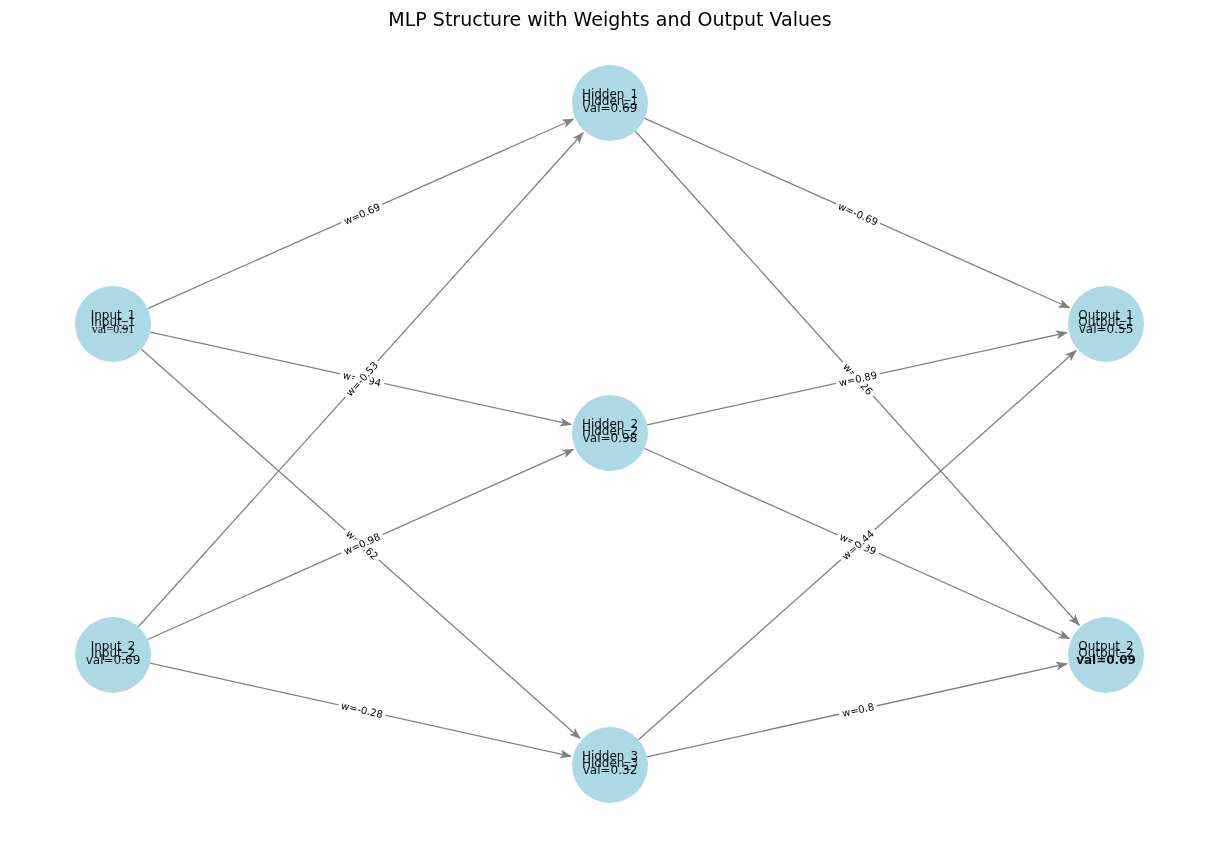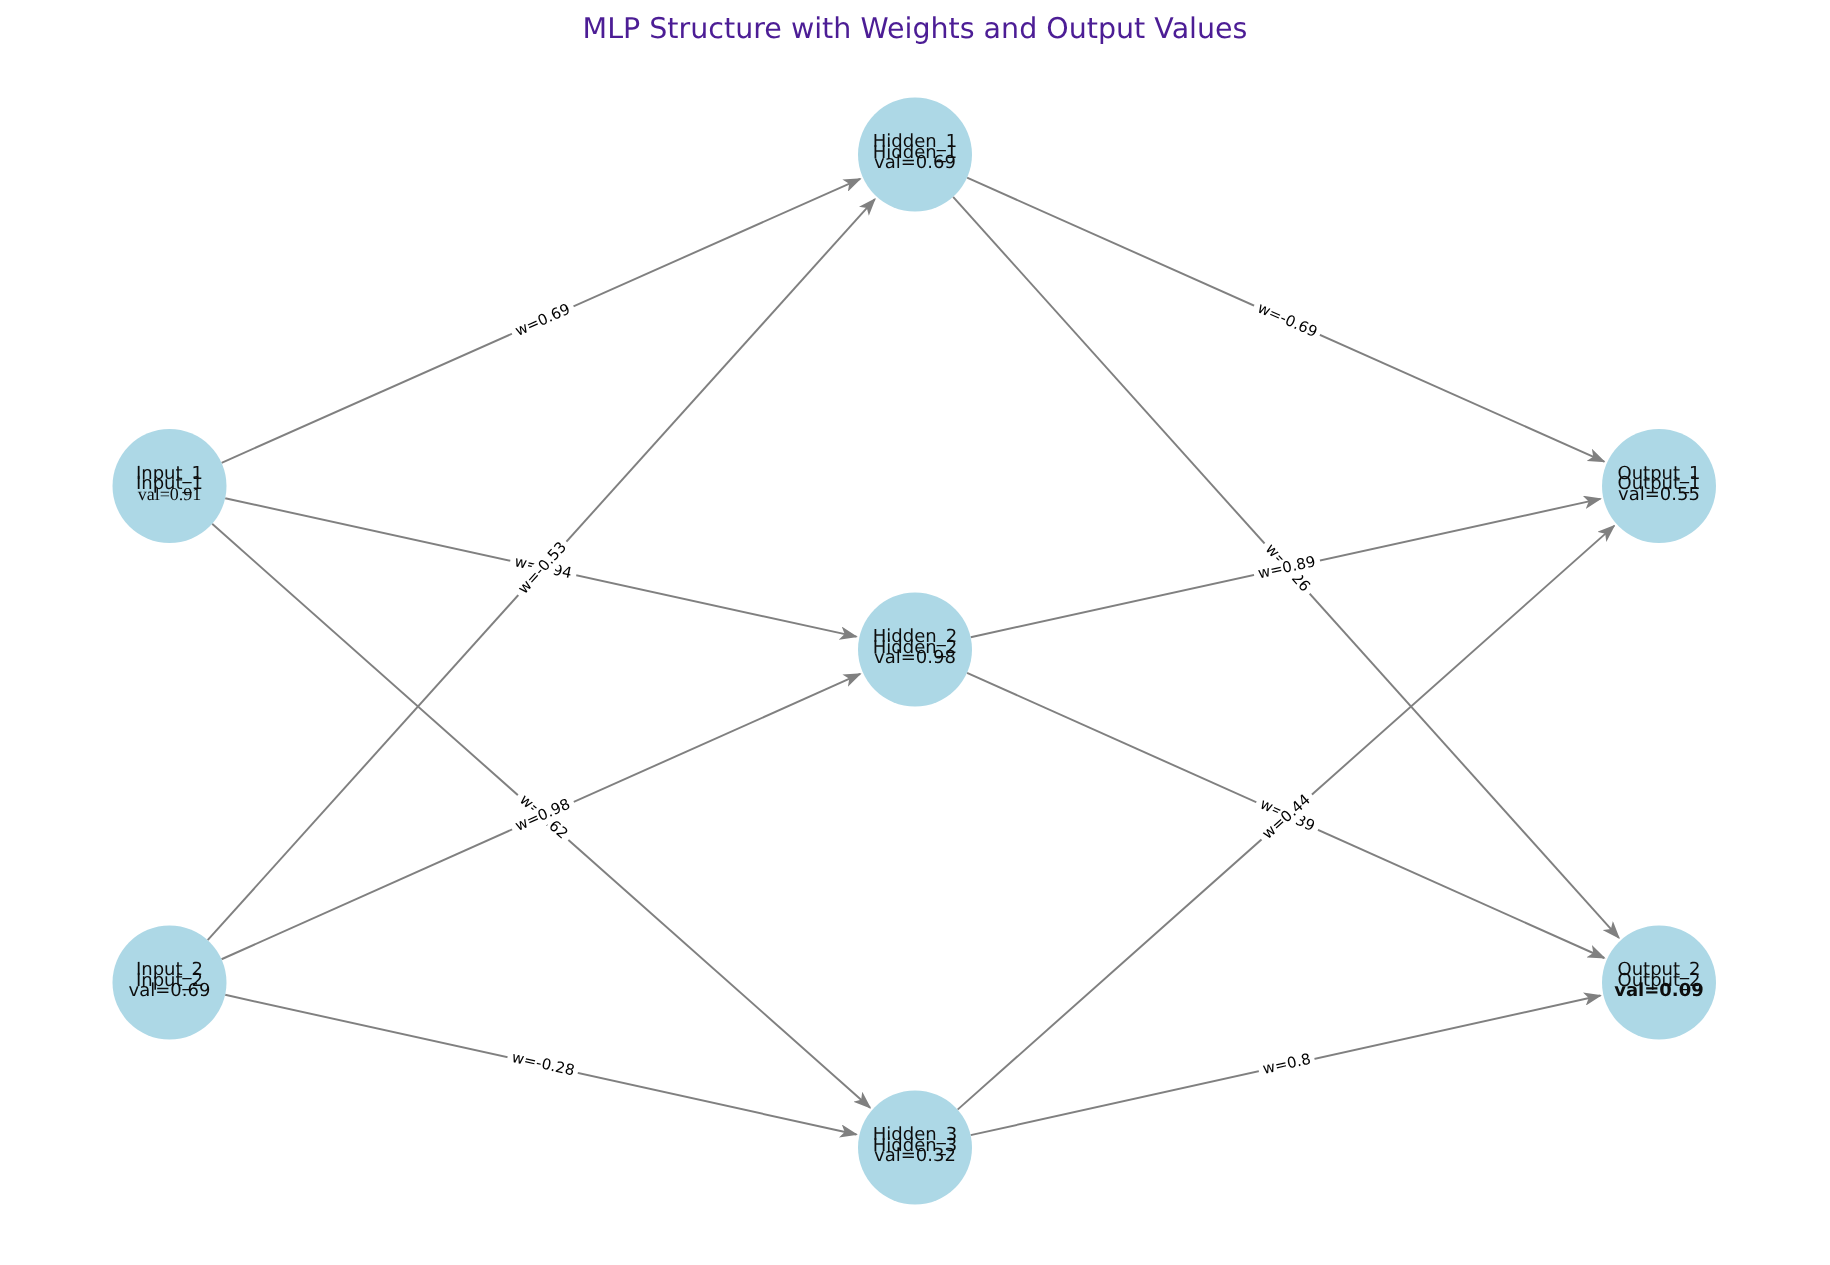--- a/index.html
+++ b/index.html
@@ -4,21 +4,21 @@
 <style>
   html,body{margin:0;padding:0;}
   body{
     width:1220px;height:843px;background:#ffffff;overflow:hidden;
     font-family:"DejaVu Sans","Liberation Sans",sans-serif;
     position:relative;
   }
   #figure{position:absolute;left:0;top:0;width:1220px;height:843px;}
   #title{
     position:absolute;left:0;top:8px;width:1220px;text-align:center;
-    font-size:19px;color:#4c1d95;
+    font-size:19px;color:#000000;
   }
   #edge-svg{position:absolute;left:0;top:0;}
   .node-circle{
     position:absolute;border-radius:50%;
     width:76px;height:76px;
   }
   .node-text{
     position:absolute;width:200px;text-align:center;
     font-size:12px;line-height:12px;color:#0d0d0d;white-space:nowrap;
   }

